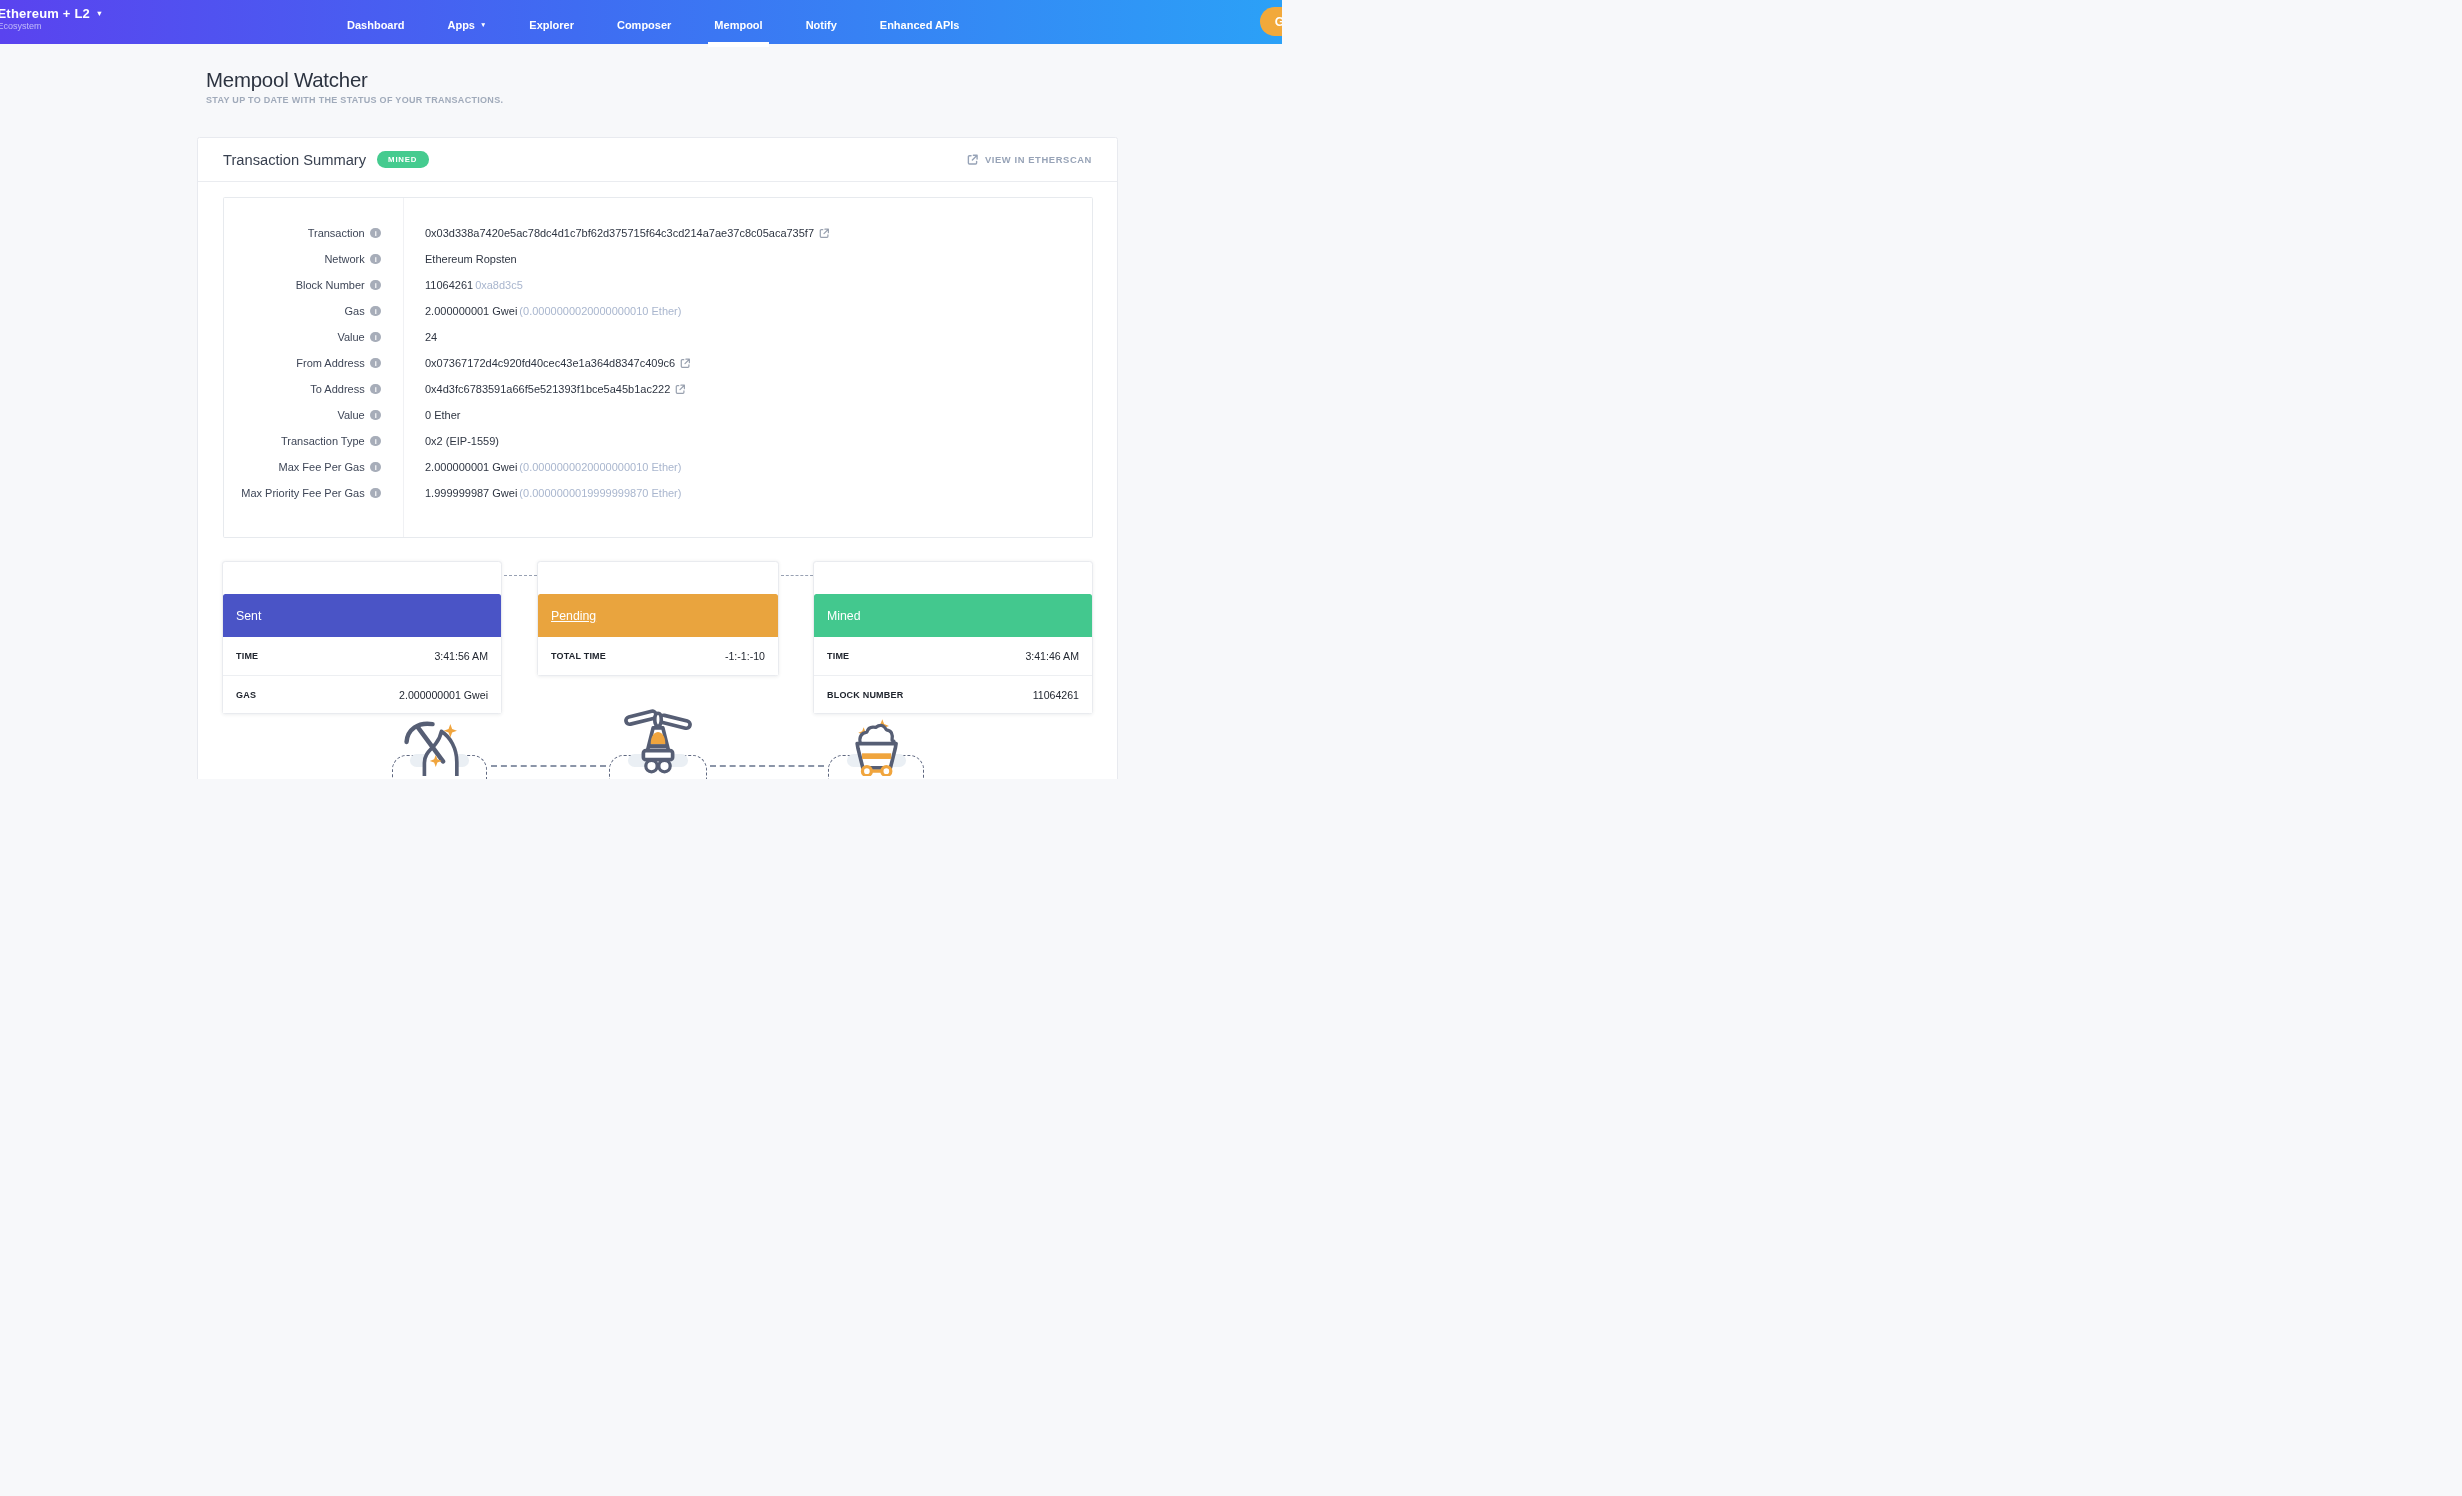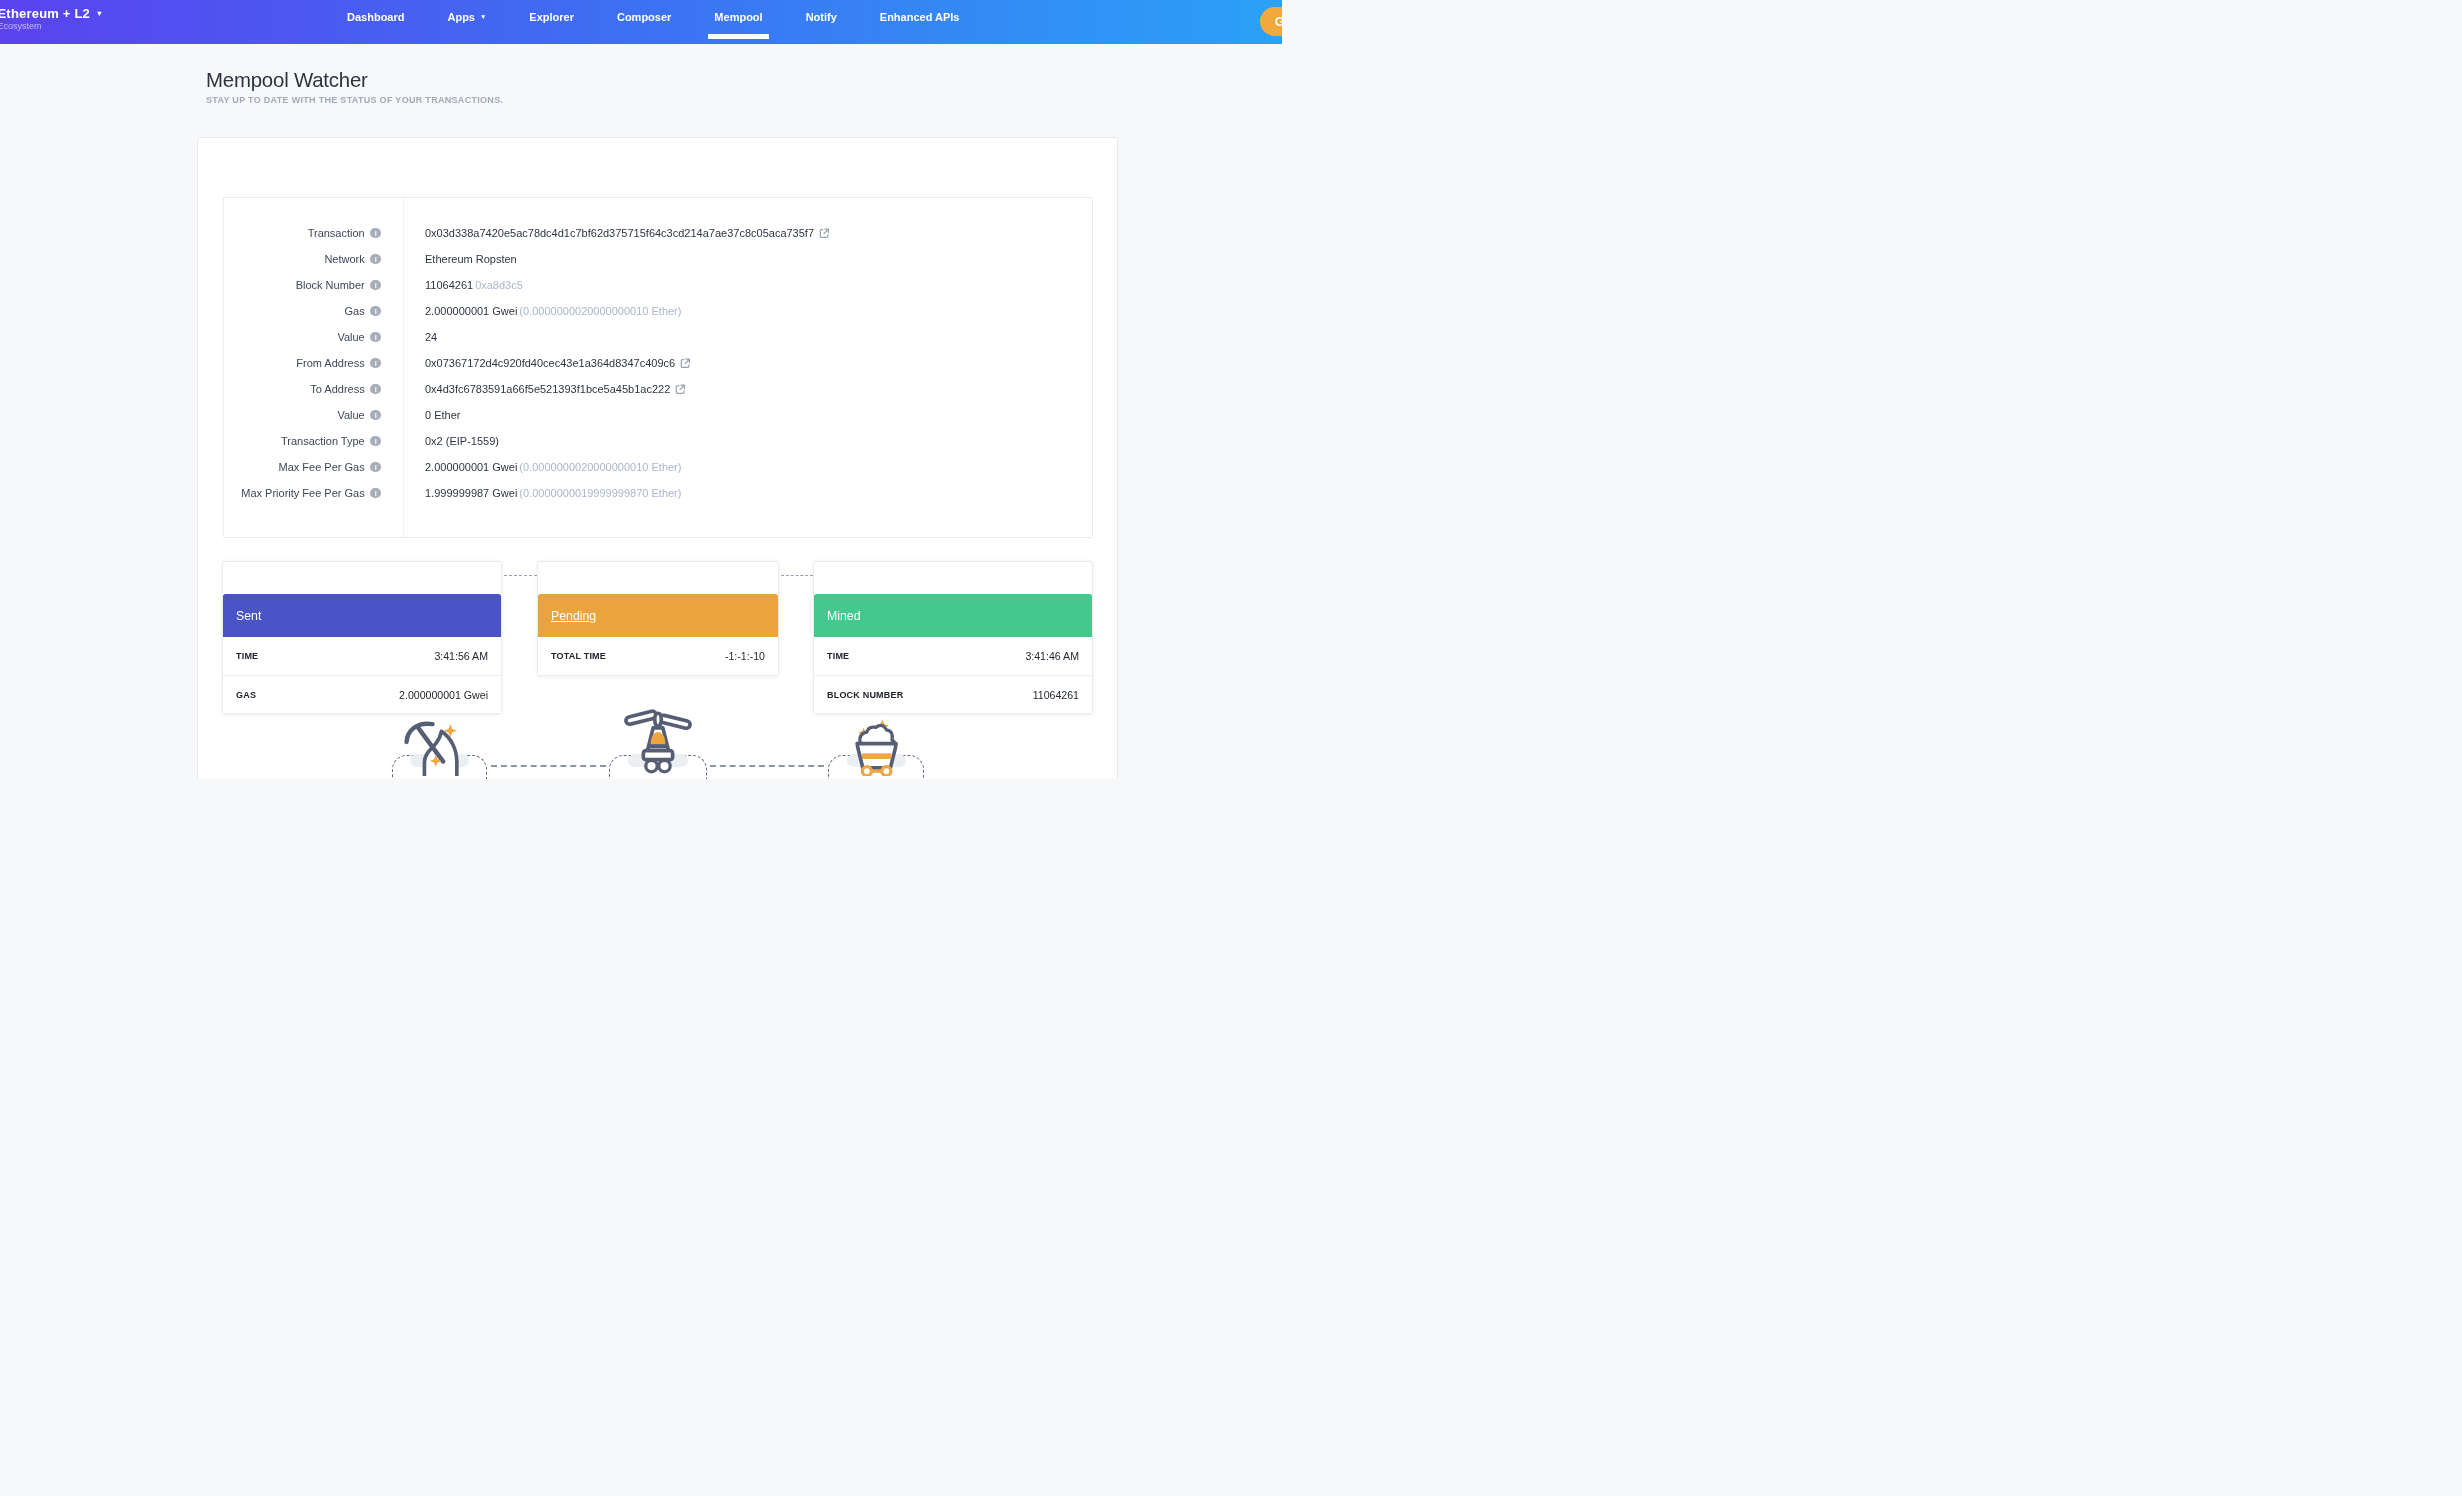--- a/index.html
+++ b/index.html
@@ -15,21 +15,21 @@
   
   .topnav {
     position:absolute; left:0; top:0; width:1282px; height:44px;
     background:linear-gradient(90deg,#5a43ef 0%,#3f6cf2 45%,#2ba1f7 100%);
   }
   .logo { position:absolute; left:-2.5px; top:5.7px; color:#fff; cursor:pointer; }
   .logo-title { font-size:13px; font-weight:700; letter-spacing:0.2px; display:flex; align-items:center; gap:5.7px; }
   .logo-caret { font-size:7.4px; margin-top:1.6px; }
   .logo-sub { font-size:9px; color:rgba(255,255,255,.62); margin-top:0.8px; }
   .nav-items {
-    position:absolute; left:0; right:0; top:0; height:33px;
+    position:absolute; left:0; right:0; top:8px; height:33px;
     display:flex; justify-content:center; align-items:center; gap:30px; padding-left:24.5px;
   }
   .nav-item {
     position:relative; height:44px; display:flex; align-items:center; gap:4.9px;
     color:#fff; font-size:11px; font-weight:700; padding:0 6.5px; cursor:pointer;
   }
   .nav-caret { font-size:6.5px; margin-top:0.8px; }
   .nav-item.active::after {
     content:""; position:absolute; left:0; right:0; bottom:0; height:4.1px; background:#fff;
   }
@@ -174,20 +174,31 @@
     <span>Ge</span>
   </div>
 </div>
 
 <div class="page-head">
   <div class="page-title">Mempool Watcher</div>
   <div class="page-sub">STAY UP TO DATE WITH THE STATUS OF YOUR TRANSACTIONS.</div>
 </div>
 
 <div class="card">
+  <div class="card-head">
+    <span class="card-title">Transaction Summary</span>
+    <span class="status-badge">MINED</span>
+    <span class="etherscan-link">
+      <svg width="11.4" height="11.4" viewBox="0 0 14 14" fill="none" stroke="currentColor" stroke-width="1.7" stroke-linecap="round" stroke-linejoin="round">
+        <path d="M5 2.2 H3 A1.3 1.3 0 0 0 1.7 3.5 V11 A1.3 1.3 0 0 0 3 12.3 H10.5 A1.3 1.3 0 0 0 11.8 11 V9"></path>
+        <path d="M7.8 1.6 H12.4 V6.2 M12.4 1.6 L6.6 7.4"></path>
+      </svg>
+      <span>VIEW IN ETHERSCAN</span>
+    </span>
+  </div>
 
   <div class="fields">
 
     <div class="frow">
       <div class="fcell-label">
           <span class="flabel">Transaction</span>
           <span class="info-icon">i</span>
         </div>
       <div class="fcell-value">
           <span class="fvalue">0x03d338a7420e5ac78dc4d1c7bf62d375715f64c3cd214a7ae37c8c05aca735f7</span>

